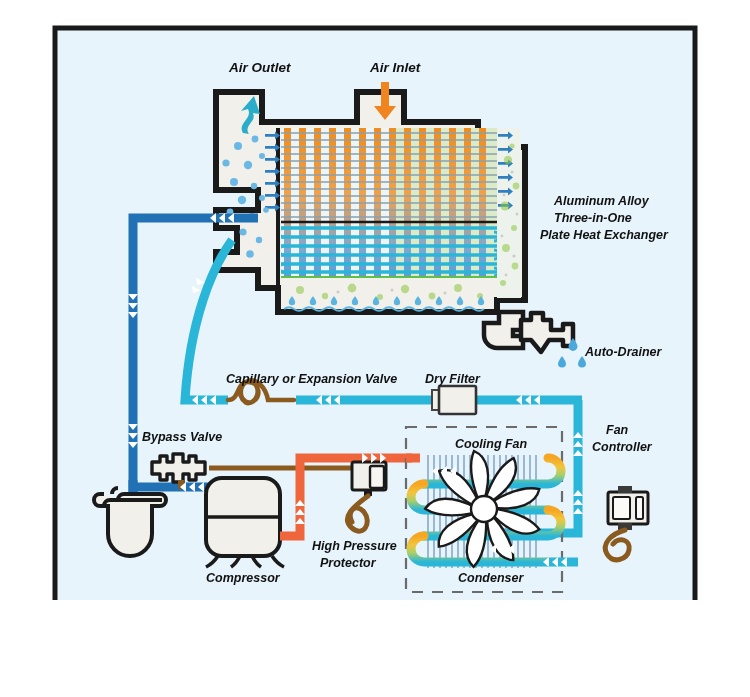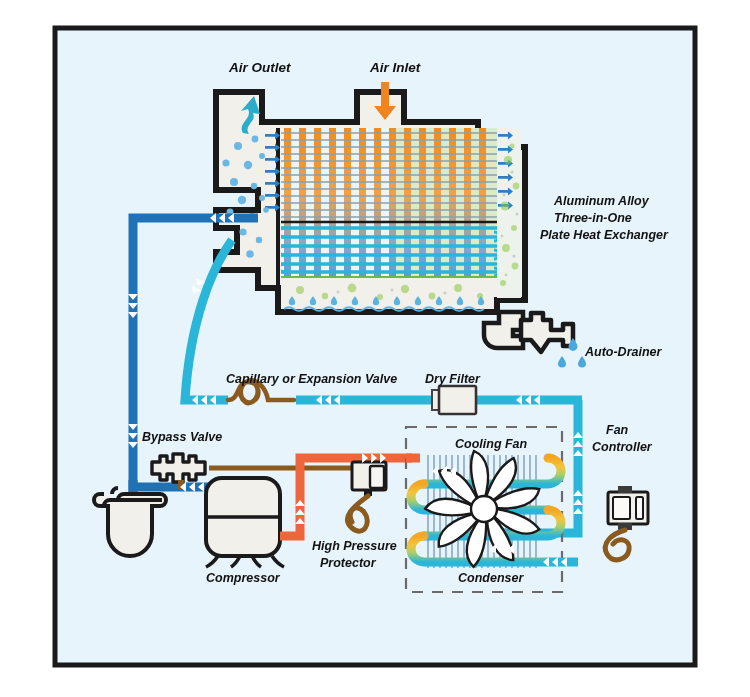--- a/index.html
+++ b/index.html
@@ -1,17 +1,17 @@
 <!DOCTYPE html>
 <html><head>
 <meta charset="utf-8">
 <style>
   html,body{margin:0;padding:0;background:#ffffff;}
   body{width:750px;height:697px;font-family:"Liberation Sans",sans-serif;}
-  #stage{position:relative;width:750px;height:697px;overflow:hidden;background:#ffffff;}
+  #stage{position:relative;width:750px;height:600px;overflow:hidden;background:#ffffff;}
   svg{display:block;}
   .lbl{font-family:"Liberation Sans",sans-serif;font-style:italic;font-weight:bold;fill:#111111;}
 </style>
 </head>
 <body>
 
 <div id="stage">
 <svg width="750" height="697" viewBox="0 0 750 697">
 
   <defs>

